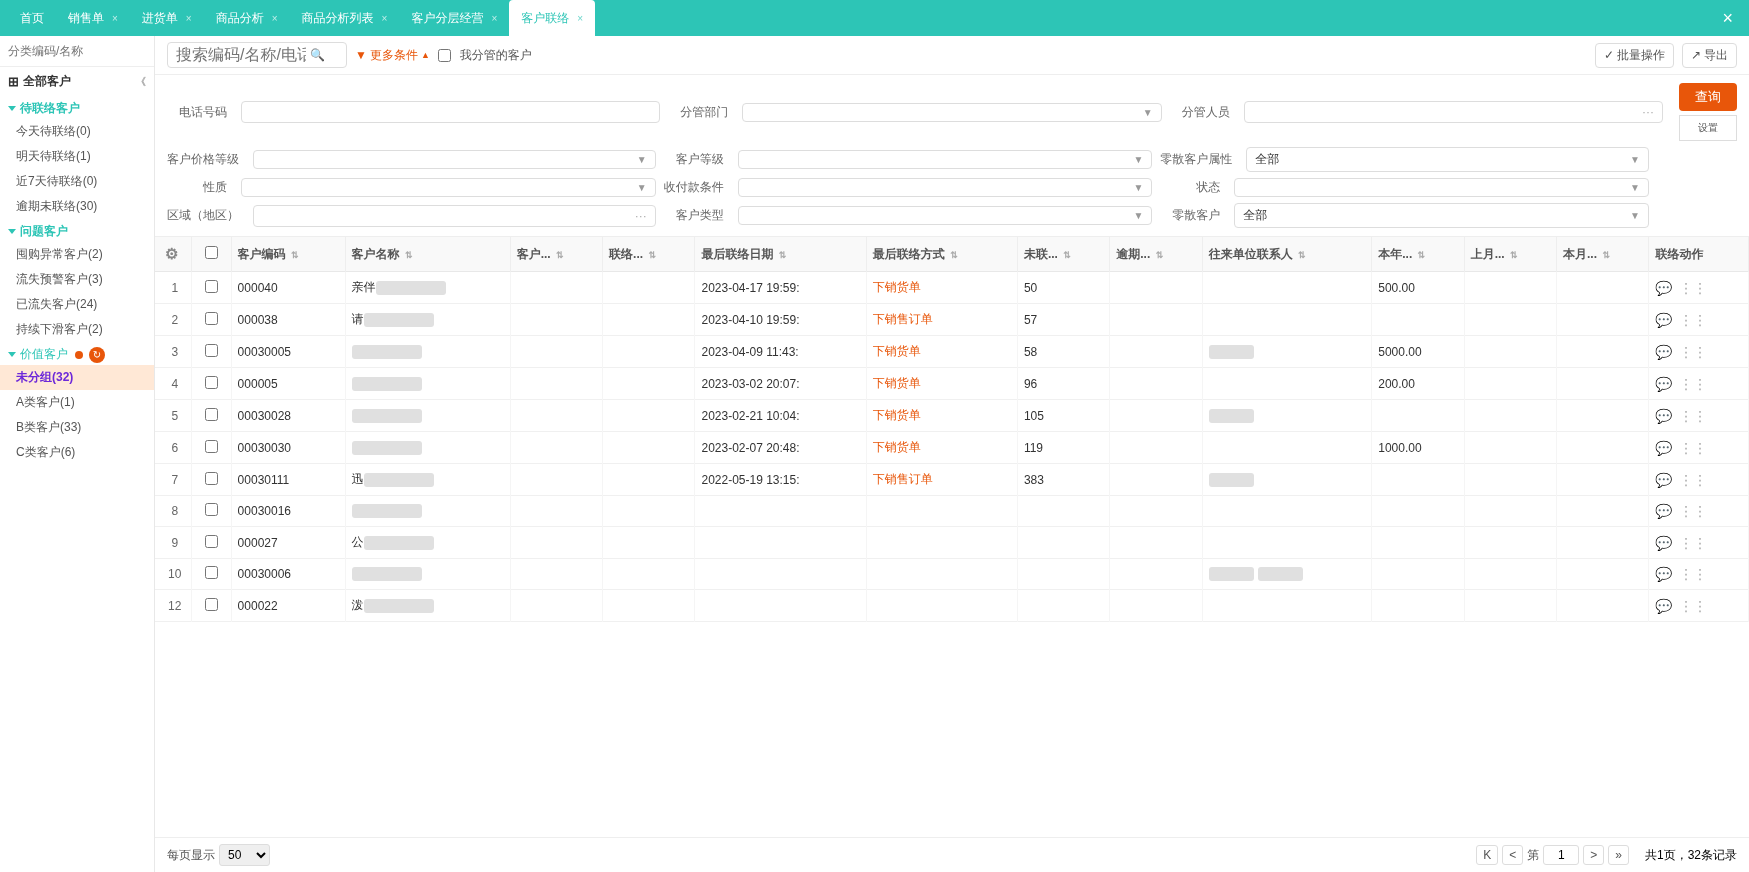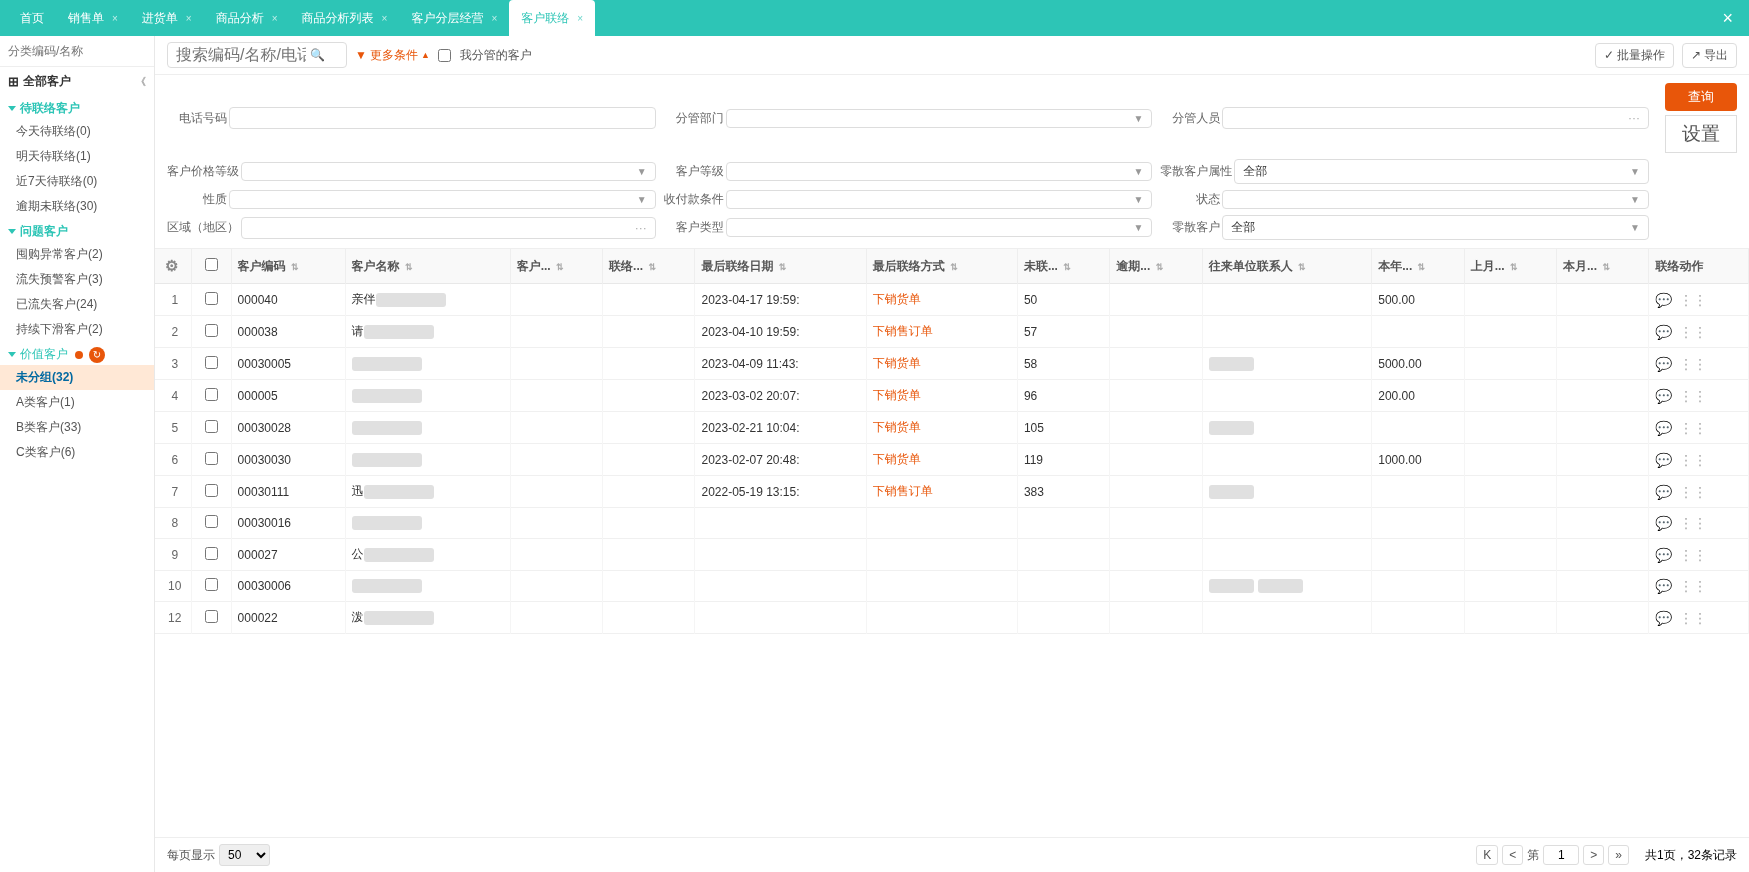--- a/index.html
+++ b/index.html
@@ -83,21 +83,21 @@
       display: flex;
       align-items: center;
       gap: 4px;
     }
     .sidebar-item {
       padding: 4px 8px 4px 16px;
       color: #555;
       cursor: pointer;
       font-size: 12px;
     }
-    .sidebar-item.active { background: #ffe8d6; color: #0369a1; font-weight: bold; }
+    .sidebar-item.active { background: #ffe8d6; color: #6d28d9; font-weight: bold; }
     .sidebar-sub-group {
       padding: 4px 8px 2px 8px;
       color: #2dc5b6;
       font-size: 12px;
       cursor: pointer;
       display: flex;
       align-items: center;
       gap: 4px;
     }
     .tri-down { display: inline-block; width: 0; height: 0; border-left: 4px solid transparent; border-right: 4px solid transparent; border-top: 5px solid currentColor; }
@@ -184,21 +184,21 @@
     .adv-filter-row {
       display: flex;
       align-items: center;
       margin-bottom: 6px;
       gap: 8px;
     }
     .adv-filter-field {
       display: flex;
       align-items: center;
       flex: 1;
-      gap: 2px;
+      gap: 14px;
       min-width: 0;
     }
     .adv-filter-label {
       color: #666;
       white-space: nowrap;
       min-width: 60px;
       text-align: right;
     }
     .adv-filter-input {
       flex: 1;
@@ -230,21 +230,21 @@
       cursor: pointer;
       font-size: 13px;
     }
     .btn-reset {
       background: #fff;
       color: #555;
       border: 1px solid #ddd;
       border-radius: 0;
       padding: 5px 16px;
       cursor: pointer;
-      font-size: 19px;
+      font-size: 10px;
     }
     .filter-actions {
       display: flex;
       flex-direction: column;
       gap: 4px;
       margin-left: 8px;
     }
 
     
     .table-area {

